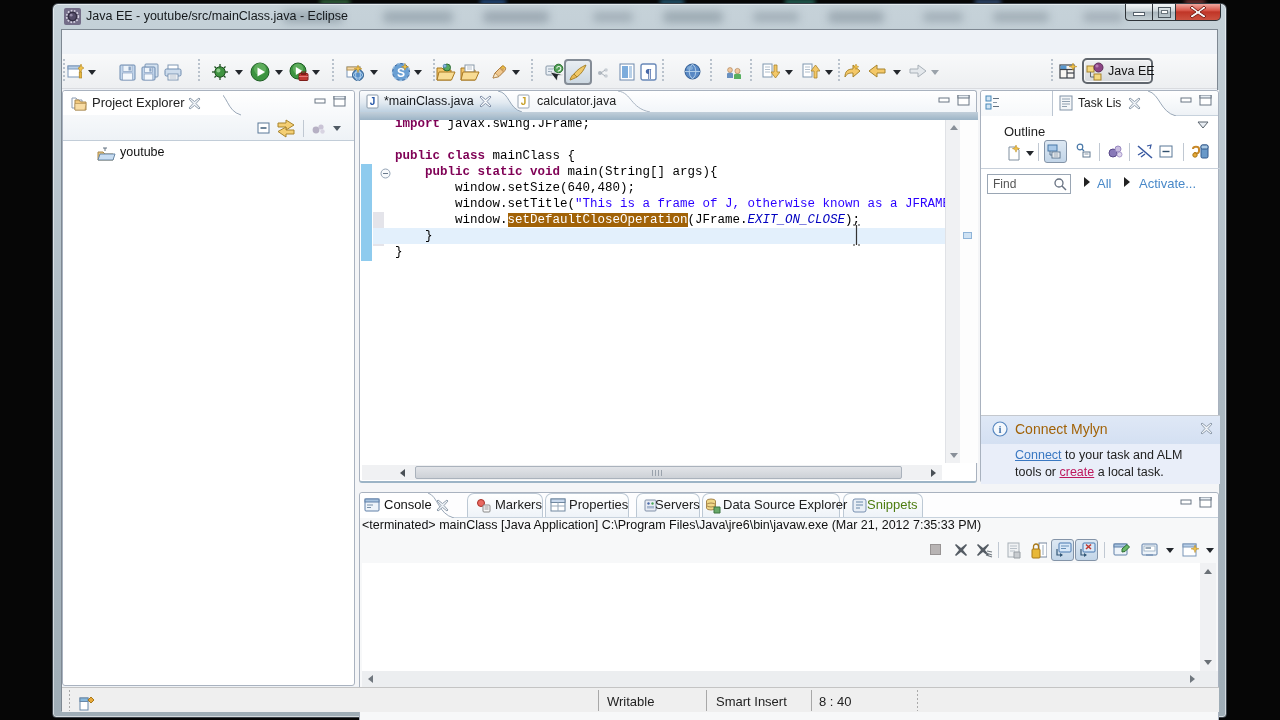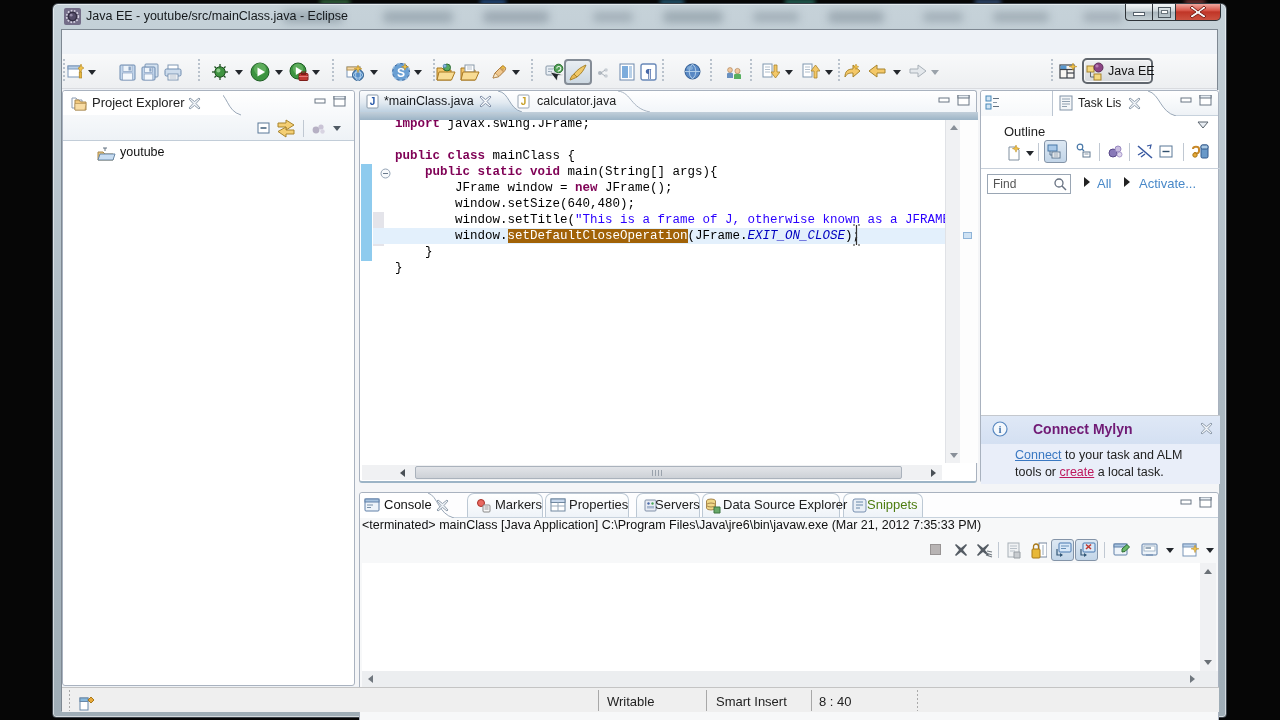--- a/index.html
+++ b/index.html
@@ -419,21 +419,20 @@
               <circle cx="5.5" cy="5.5" r="4.5" fill="#f8fafc" stroke="#93a3b5"></circle>
               <line x1="3" y1="5.5" x2="8" y2="5.5" stroke="#6a7a8c"></line>
             </svg>
 
           <div class="abs" style="left:13px;top:108px;width:572px;height:16px;background:#e3f0fc;"></div>
           <div class="abs" style="left:35px;top:-4px;">
               <div class="cl"><span class="kw">import</span> javax.swing.JFrame;</div>
               <div class="cl">&nbsp;</div>
               <div class="cl"><span class="kw">public</span> <span class="kw">class</span> mainClass {</div>
               <div class="cl">    <span class="kw">public</span> <span class="kw">static</span> <span class="kw">void</span> main(String[] args){</div>
-              <div class="cl">        JFrame window = <span class="kw">new</span> JFrame();</div>
               <div class="cl">        window.setSize(640,480);</div>
               <div class="cl">        window.setTitle(<span class="str">"This is a frame of J, otherwise known as a JFRAME</span></div>
               <div class="cl">        window.<span class="sel">setDefaultCloseOperation</span>(JFrame.<span class="sf">EXIT_ON_CLOSE</span>);</div>
               <div class="cl">    }</div>
               <div class="cl">}</div>
             </div>
 
           <svg class="abs" style="left:492px;top:104px" width="9" height="22" viewBox="0 0 9 22">
               <path d="M1 1 L3 1 M6 1 L8 1 M4.5 1 L4.5 21 M1 21 L3 21 M6 21 L8 21" stroke="#333" stroke-width="1.2" fill="none"></path>
             </svg>
@@ -553,21 +552,21 @@
         <div class="abs" style="left:143px;top:86px;width:0;height:0;border-top:5px solid transparent;border-bottom:5px solid transparent;border-left:6px solid #222;"></div>
         <span class="abs" style="left:158px;top:85px;font-size:13px;color:#4888c8;">Activate...</span>
 
         <div class="abs" style="left:0;top:324px;width:239px;height:1px;background:#c4c8ce;"></div>
         <div class="abs" style="left:0;top:325px;width:239px;height:28px;background:linear-gradient(180deg,#dfe8f6,#d4e0f2);"></div>
         <div class="abs" style="left:0;top:353px;width:239px;height:40px;background:#e9eef9;"></div>
         <svg class="abs" style="left:11px;top:330px" width="16" height="16" viewBox="0 0 16 16">
             <circle cx="8" cy="8" r="7" fill="#f4f8fc" stroke="#5888c0" stroke-width="1.2"></circle>
             <text x="8" y="12" font-size="11" font-weight="bold" font-family="Liberation Serif" fill="#4878b0" text-anchor="middle">i</text>
           </svg>
-        <span class="abs" style="left:52px;top:330px;font-size:14px;font-weight:bold;color:#701a75;">Connect Mylyn</span>
+        <span class="abs" style="left:34px;top:330px;font-size:14px;font-weight:normal;color:#a16207;">Connect Mylyn</span>
         <svg class="abs" style="left:219px;top:331px" width="13" height="13" viewBox="0 0 13 13">
             <path d="M2 1 L6.5 4.5 L11 1 L12 2 L8 6.5 L12 11 L11 12 L6.5 8.5 L2 12 L1 11 L5 6.5 L1 2 Z" fill="#eef2f6" stroke="#8896a6" stroke-width=".9"></path>
           </svg>
         <div class="abs" style="left:34px;top:356px;font-size:12.5px;color:#222;line-height:17px;"><a style="color:#3a78c2;text-decoration:underline;">Connect</a> to your task and ALM<br>tools or <a style="color:#be185d;text-decoration:underline;">create</a> a local task.</div>
       </div>
 
       <div class="view" id="bv" style="left:297px;top:402px;width:860px;height:233px;background:#f7f8f9;">
         <div class="tabrow" style="height:25px;background:#fdfdfe;">
           <div class="abs" style="left:0;top:0;width:65px;height:25px;background:#fff;border-radius:3px 0 0 0;"></div>
           <svg class="abs" style="left:58px;top:0" width="45" height="25" viewBox="0 0 45 25">

